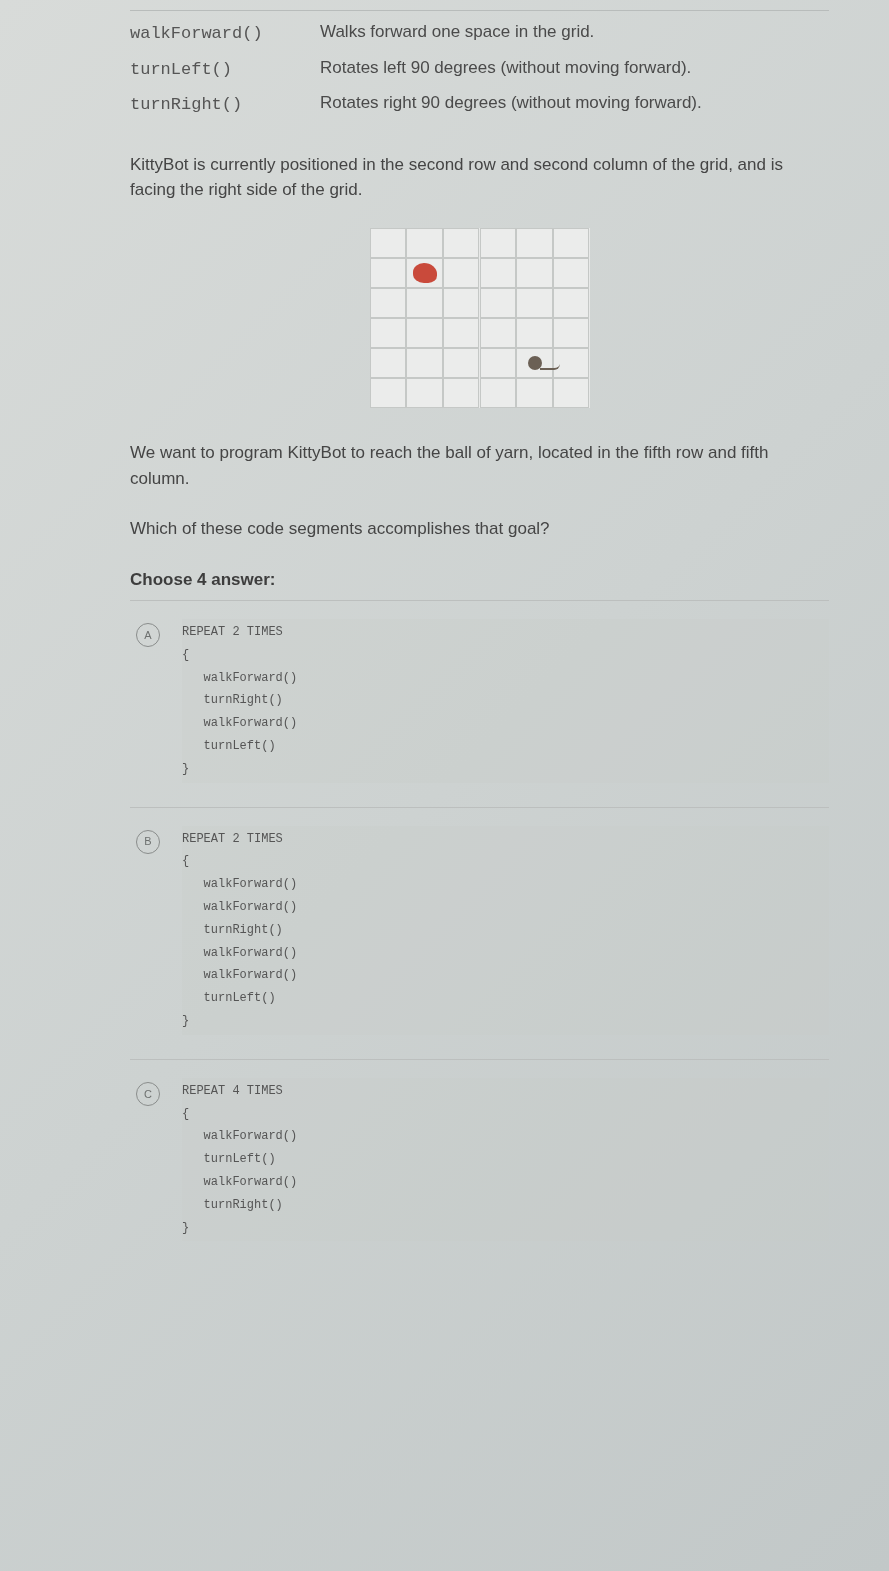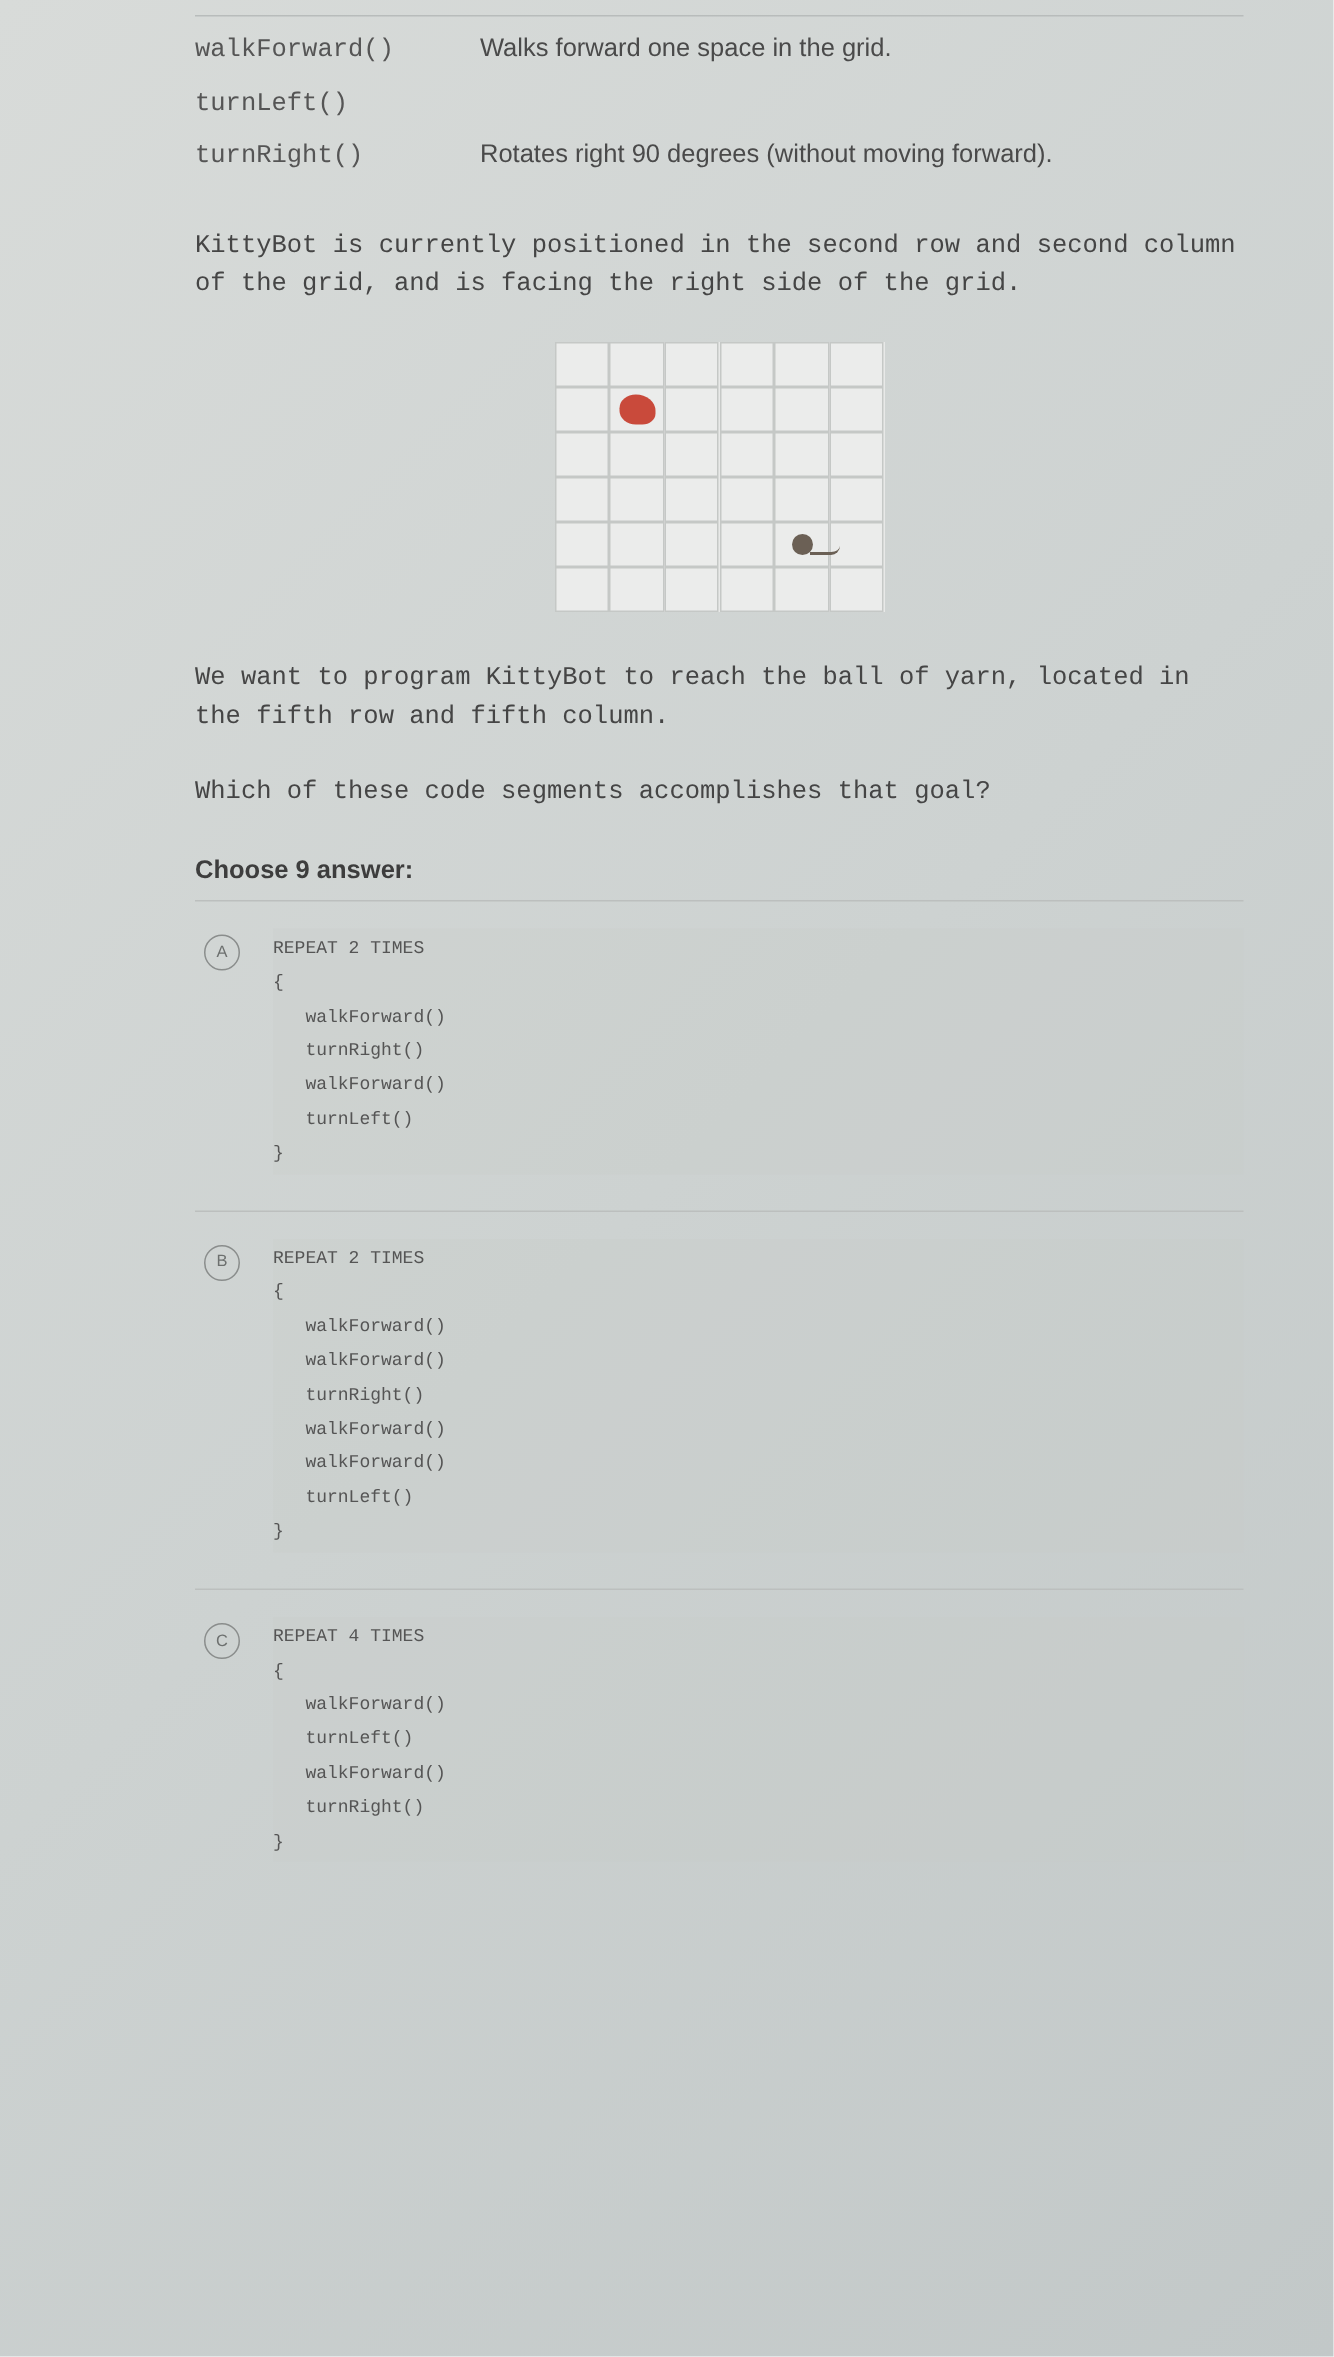--- a/index.html
+++ b/index.html
@@ -17,21 +17,21 @@
   .def-row { display: flex; padding: 4px 0; align-items: flex-start; }
   .def-row:first-child { border-top: 1px solid #b8bcbb; padding-top: 8px; }
   .def-code {
     font-family: "Courier New", Courier, monospace;
     width: 190px;
     flex-shrink: 0;
     color: #555;
     padding-top: 2px;
   }
   .def-desc { flex: 1; color: #4a4a4a; }
-  .para { margin: 25px 0; color: #454545; font-family: Liberation Mono, monospace; }
+  .para { margin: 25px 0; color: #454545; }
   .choose { font-weight: 600; margin: 25px 0 8px 0; color: #3d3d3d; }
   .grid-figure { text-align: center; margin: 15px 0 20px 0; }
   .grid-box {
     display: inline-block;
     width: 220px;
     height: 180px;
     position: relative;
     background: #e8e9e8;
   }
   .grid-cell {
@@ -95,38 +95,39 @@
 </head>
 <body>
 
 <div class="def-table">
   <div class="def-row">
     <div class="def-code">walkForward()</div>
     <div class="def-desc">Walks forward one space in the grid.</div>
   </div>
   <div class="def-row">
     <div class="def-code">turnLeft()</div>
+    <div class="def-desc">Rotates left 90 degrees (without moving forward).</div>
   </div>
   <div class="def-row">
     <div class="def-code">turnRight()</div>
     <div class="def-desc">Rotates right 90 degrees (without moving forward).</div>
   </div>
 </div>
 
 <p class="para">KittyBot is currently positioned in the second row and second column of the grid, and is facing the right side of the grid.</p>
 
 <div class="grid-figure">
   <div class="grid-box" id="gridbox"><div class="grid-cell" style="left: 0px; top: 0px; width: 36.6667px; height: 30px;"></div><div class="grid-cell" style="left: 36.6667px; top: 0px; width: 36.6667px; height: 30px;"></div><div class="grid-cell" style="left: 73.3333px; top: 0px; width: 36.6667px; height: 30px;"></div><div class="grid-cell" style="left: 110px; top: 0px; width: 36.6667px; height: 30px;"></div><div class="grid-cell" style="left: 146.667px; top: 0px; width: 36.6667px; height: 30px;"></div><div class="grid-cell" style="left: 183.333px; top: 0px; width: 36.6667px; height: 30px;"></div><div class="grid-cell" style="left: 0px; top: 30px; width: 36.6667px; height: 30px;"></div><div class="grid-cell" style="left: 36.6667px; top: 30px; width: 36.6667px; height: 30px;"></div><div class="grid-cell" style="left: 73.3333px; top: 30px; width: 36.6667px; height: 30px;"></div><div class="grid-cell" style="left: 110px; top: 30px; width: 36.6667px; height: 30px;"></div><div class="grid-cell" style="left: 146.667px; top: 30px; width: 36.6667px; height: 30px;"></div><div class="grid-cell" style="left: 183.333px; top: 30px; width: 36.6667px; height: 30px;"></div><div class="grid-cell" style="left: 0px; top: 60px; width: 36.6667px; height: 30px;"></div><div class="grid-cell" style="left: 36.6667px; top: 60px; width: 36.6667px; height: 30px;"></div><div class="grid-cell" style="left: 73.3333px; top: 60px; width: 36.6667px; height: 30px;"></div><div class="grid-cell" style="left: 110px; top: 60px; width: 36.6667px; height: 30px;"></div><div class="grid-cell" style="left: 146.667px; top: 60px; width: 36.6667px; height: 30px;"></div><div class="grid-cell" style="left: 183.333px; top: 60px; width: 36.6667px; height: 30px;"></div><div class="grid-cell" style="left: 0px; top: 90px; width: 36.6667px; height: 30px;"></div><div class="grid-cell" style="left: 36.6667px; top: 90px; width: 36.6667px; height: 30px;"></div><div class="grid-cell" style="left: 73.3333px; top: 90px; width: 36.6667px; height: 30px;"></div><div class="grid-cell" style="left: 110px; top: 90px; width: 36.6667px; height: 30px;"></div><div class="grid-cell" style="left: 146.667px; top: 90px; width: 36.6667px; height: 30px;"></div><div class="grid-cell" style="left: 183.333px; top: 90px; width: 36.6667px; height: 30px;"></div><div class="grid-cell" style="left: 0px; top: 120px; width: 36.6667px; height: 30px;"></div><div class="grid-cell" style="left: 36.6667px; top: 120px; width: 36.6667px; height: 30px;"></div><div class="grid-cell" style="left: 73.3333px; top: 120px; width: 36.6667px; height: 30px;"></div><div class="grid-cell" style="left: 110px; top: 120px; width: 36.6667px; height: 30px;"></div><div class="grid-cell" style="left: 146.667px; top: 120px; width: 36.6667px; height: 30px;"></div><div class="grid-cell" style="left: 183.333px; top: 120px; width: 36.6667px; height: 30px;"></div><div class="grid-cell" style="left: 0px; top: 150px; width: 36.6667px; height: 30px;"></div><div class="grid-cell" style="left: 36.6667px; top: 150px; width: 36.6667px; height: 30px;"></div><div class="grid-cell" style="left: 73.3333px; top: 150px; width: 36.6667px; height: 30px;"></div><div class="grid-cell" style="left: 110px; top: 150px; width: 36.6667px; height: 30px;"></div><div class="grid-cell" style="left: 146.667px; top: 150px; width: 36.6667px; height: 30px;"></div><div class="grid-cell" style="left: 183.333px; top: 150px; width: 36.6667px; height: 30px;"></div><div class="kitty" style="left: 43px; top: 35px;"></div><div class="yarn" style="left: 158px; top: 128px;"></div></div>
 </div>
 
 <p class="para">We want to program KittyBot to reach the ball of yarn, located in the fifth row and fifth column.</p>
 
 <p class="para">Which of these code segments accomplishes that goal?</p>
 
-<p class="choose">Choose 9 answer:</p>
+<p class="choose">Choose 4 answer:</p>
 
 <div class="answers">
   <div class="answer">
     <div class="letter">A</div>
     <div class="codeblock">REPEAT 2 TIMES
 {
    walkForward()
    turnRight()
    walkForward()
    turnLeft()

